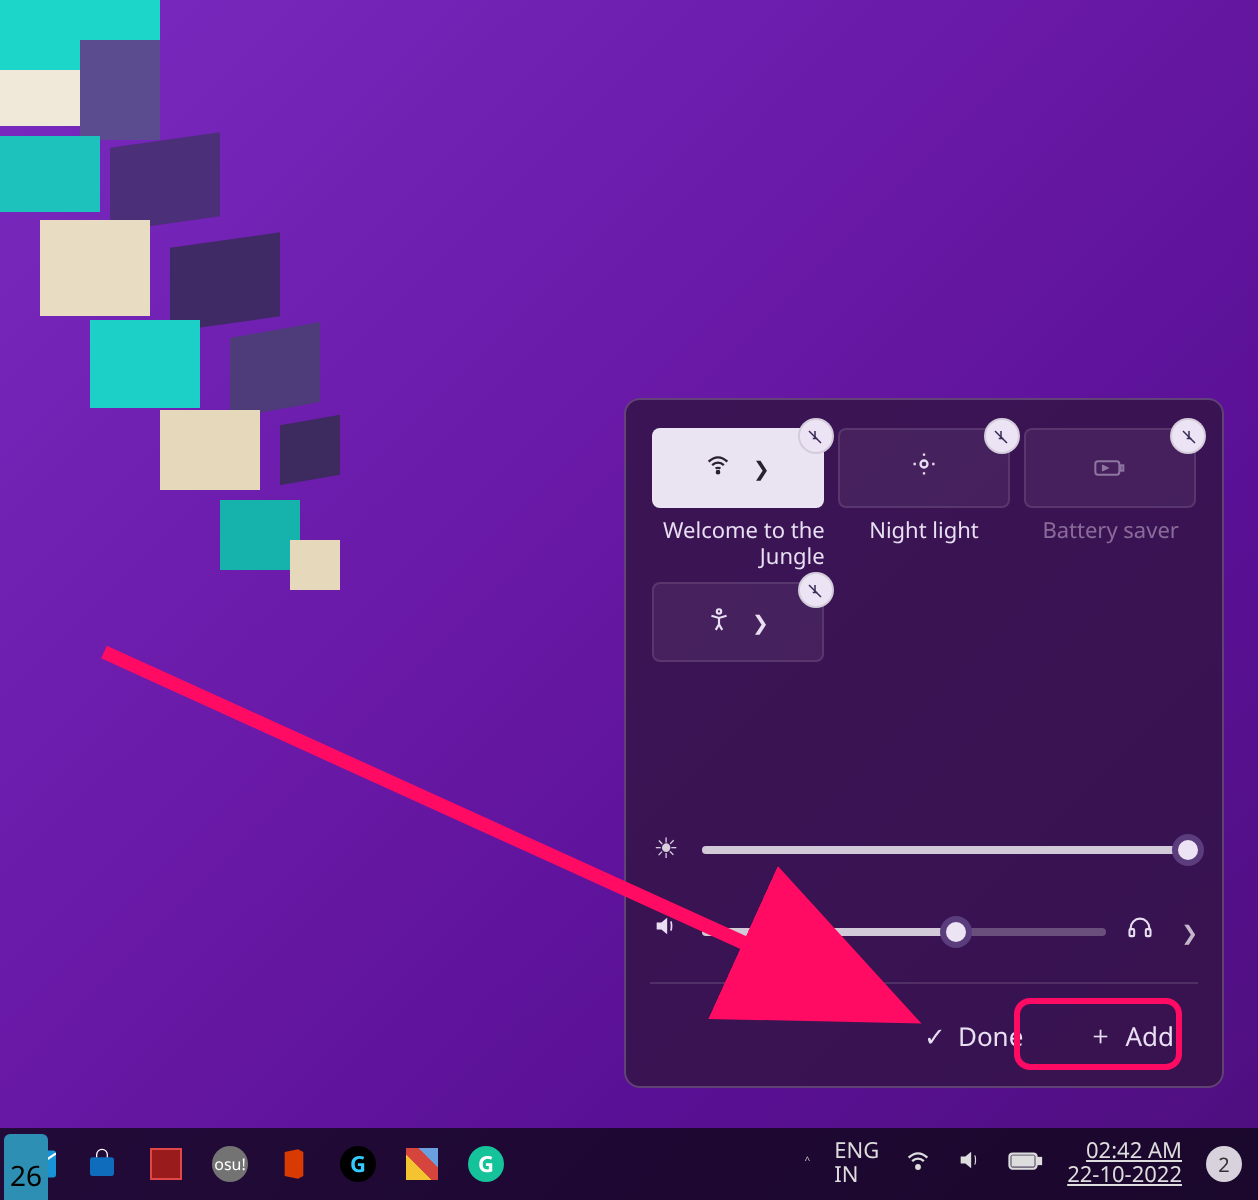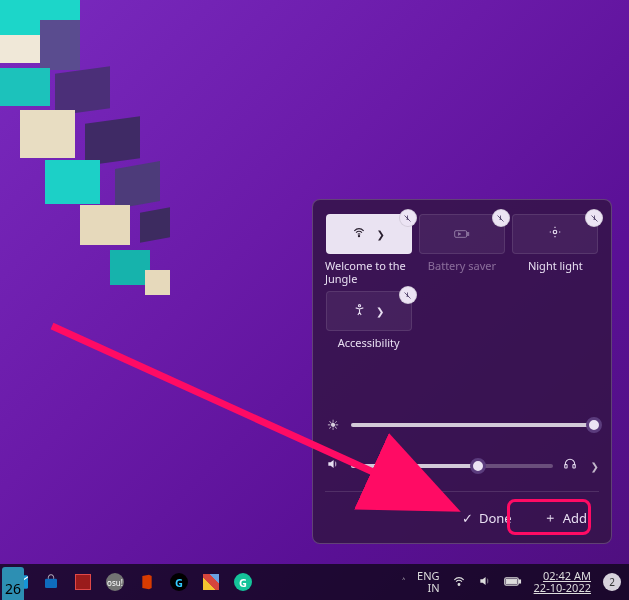--- a/index.html
+++ b/index.html
@@ -53,21 +53,21 @@
   }
   .tile.active { background:#eae3f2; color:#2a2030; }
   .pin {
     position:absolute; right:-6px; top:-6px;
     width:18px; height:18px; border-radius:50%;
     background:#ece4f4; color:#3a2a55;
     display:flex;align-items:center;justify-content:center;
     font-size:9px;
     border:1px solid rgba(0,0,0,0.1);
   }
-  .tile-label { font-size:11px; text-align:left; margin-top:5px; line-height:1.2; min-height:26px;}
+  .tile-label { font-size:11px; text-align:right; margin-top:5px; line-height:1.2; min-height:26px;}
   .tile-label.dim{color:rgba(232,215,240,0.45);}
   .tile-icon{font-size:13px;}
   .chev{font-size:10px;margin-left:2px;}
 
   .sliders{ margin-top:auto; display:flex; flex-direction:column; gap:22px; }
   .slider-row{ display:flex; align-items:center; gap:10px; }
   .slider-row .sicon{ font-size:14px; color:rgba(255,255,255,0.8); width:16px; text-align:center;}
   .track{ flex:1; height:4px; background:rgba(255,255,255,0.25); border-radius:2px; position:relative; }
   .track .fill{ position:absolute; left:0; top:0; height:100%; background:rgba(255,255,255,0.7); border-radius:2px;}
   .track .thumb{ position:absolute; top:50%; transform:translate(-50%,-50%); width:16px; height:16px; border-radius:50%; background:#ece4f4; border:3px solid #5b3c7d;}
@@ -86,21 +86,21 @@
     position:absolute; left:0; bottom:0; width:100%; height:36px;
     background: rgba(5,5,10,0.7);
     display:flex; align-items:center;
     padding: 0 8px;
     gap:10px;
   }
   .tbtn{ width:22px; height:22px; display:flex; align-items:center; justify-content:center; border-radius:4px; position:relative;}
   .tbtn svg,.tbtn span{font-size:14px;}
   .tray{ margin-left:auto; display:flex; align-items:center; gap:12px; color:#ddd; font-size:11px;}
   .tray .stack{ text-align:right; line-height:1.1;text-decoration:underline;}
-  .lang{ text-align:right; line-height:1.1; font-size:11px;}
+  .lang{ text-align:left; line-height:1.1; font-size:11px;}
   .notif{ width:18px;height:18px;border-radius:50%;background:#d7d2dc;color:#333;display:flex;align-items:center;justify-content:center;font-size:10px;}
   .chevup{color:#ccc;font-size:10px;}
   .badge{position:absolute;left:-6px;top:-4px;background:#2d8fb3;color:#000000;font-size:9px;padding:12px 3px;border-radius:3px;}
 </style>
 </head>
 <body>
 
 <div class="art">
   <div class="a1"></div>
     <div class="a2"></div>
@@ -136,72 +136,71 @@
               <line x1="4" y1="4" x2="20" y2="20"></line>
               <path d="M12 4v10M9 14h6"></path>
             </svg>
         </span>
       </div>
       <div class="tile-label">Welcome to the Jungle</div>
     </div>
 
     <div class="tile-wrap">
       <div class="tile">
+        <span class="tile-icon">
+          <svg width="14" height="14" viewBox="0 0 24 24" fill="none" stroke="#e8dff2" stroke-width="2">
+              <circle cx="12" cy="12" r="3"></circle>
+              <path d="M12 3v2M12 19v2M3 12h2M19 12h2"></path>
+            </svg>
+        </span>
+        <span class="pin">
+          <svg width="9" height="9" viewBox="0 0 24 24" fill="none" stroke="#3a2a55" stroke-width="2">
+              <line x1="4" y1="4" x2="20" y2="20"></line>
+              <path d="M12 4v10M9 14h6"></path>
+            </svg>
+        </span>
+      </div>
+      <div class="tile-label">Night light</div>
+    </div>
+
+    <div class="tile-wrap">
+      <div class="tile">
         <span class="tile-icon" style="opacity:.45">
           <svg width="16" height="10" viewBox="0 0 24 14" fill="none" stroke="#e8dff2" stroke-width="1.5">
               <rect x="1" y="2" width="18" height="10" rx="2"></rect>
               <rect x="20" y="5" width="2" height="4"></rect>
               <path d="M6 5l4 2-4 2" fill="#e8dff2"></path>
             </svg>
         </span>
         <span class="pin">
           <svg width="9" height="9" viewBox="0 0 24 24" fill="none" stroke="#3a2a55" stroke-width="2">
               <line x1="4" y1="4" x2="20" y2="20"></line>
               <path d="M12 4v10M9 14h6"></path>
             </svg>
         </span>
       </div>
       <div class="tile-label dim">Battery saver</div>
-    </div>
-
-    <div class="tile-wrap">
-      <div class="tile">
-        <span class="tile-icon">
-          <svg width="14" height="14" viewBox="0 0 24 24" fill="none" stroke="#e8dff2" stroke-width="2">
-              <circle cx="12" cy="12" r="3"></circle>
-              <path d="M12 3v2M12 19v2M3 12h2M19 12h2"></path>
-            </svg>
-        </span>
-        <span class="pin">
-          <svg width="9" height="9" viewBox="0 0 24 24" fill="none" stroke="#3a2a55" stroke-width="2">
-              <line x1="4" y1="4" x2="20" y2="20"></line>
-              <path d="M12 4v10M9 14h6"></path>
-            </svg>
-        </span>
-      </div>
-      <div class="tile-label">Night light</div>
     </div>
 
     <div class="tile-wrap">
       <div class="tile">
         <span class="tile-icon">
           <svg width="13" height="13" viewBox="0 0 24 24" fill="none" stroke="#e8dff2" stroke-width="2">
               <circle cx="12" cy="5" r="2"></circle>
               <path d="M5 9l7 2 7-2M12 11v6M9 22l3-5 3 5"></path>
             </svg>
         </span>
         <span class="chev" style="color:#e8dff2">❯</span>
         <span class="pin">
           <svg width="9" height="9" viewBox="0 0 24 24" fill="none" stroke="#3a2a55" stroke-width="2">
               <line x1="4" y1="4" x2="20" y2="20"></line>
               <path d="M12 4v10M9 14h6"></path>
             </svg>
         </span>
       </div>
-      <div class="tile-label">Accessibility</div>
     </div>
 
 
     <div></div>
   </div>
 
   <div class="sliders">
     <div class="slider-row">
       <span class="sicon">☀</span>
       <div class="track">

